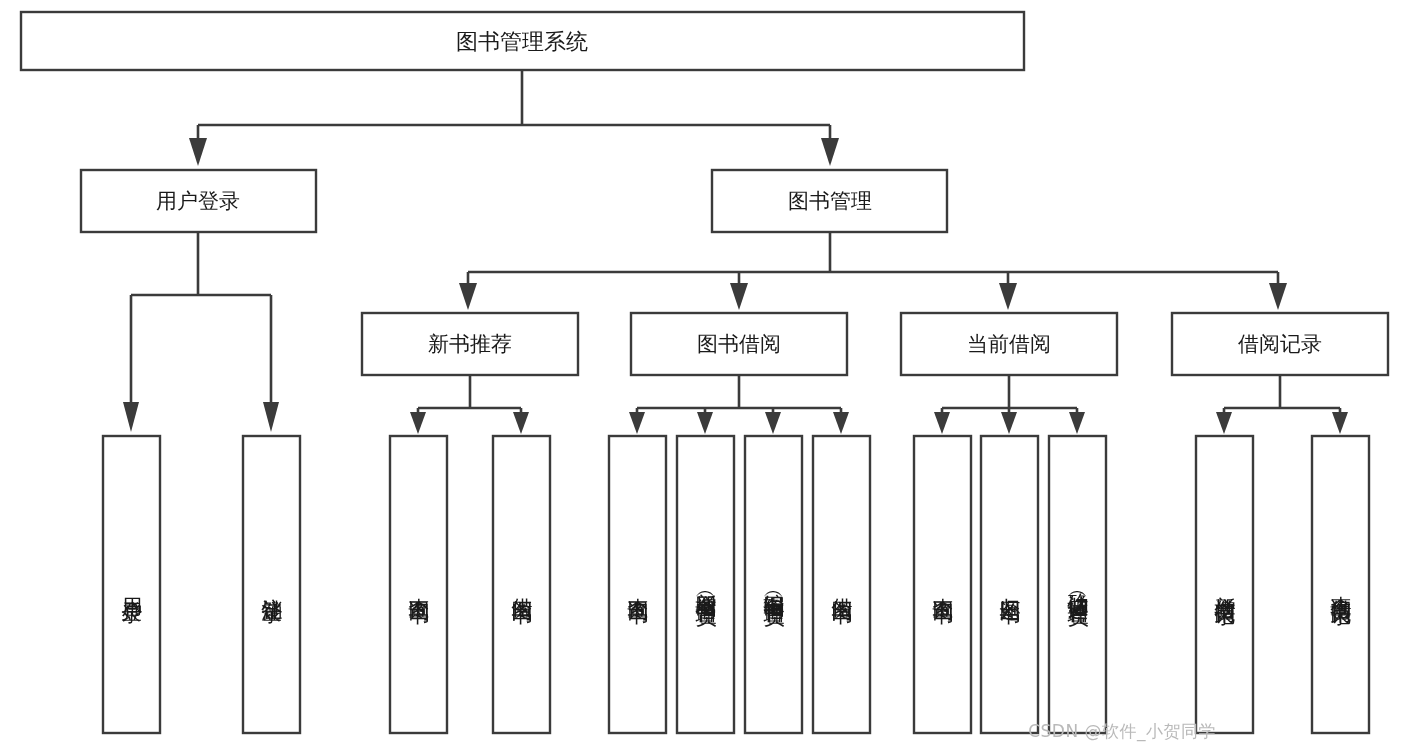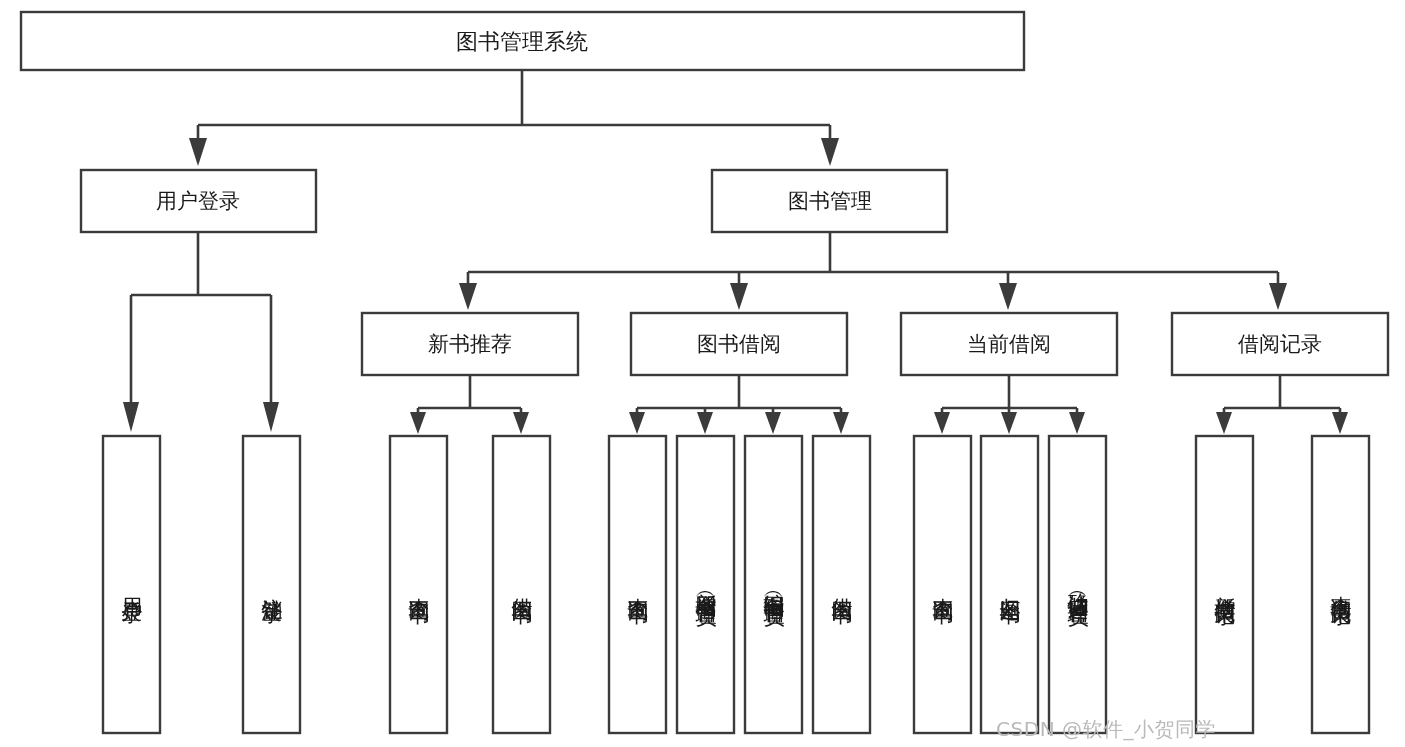--- a/index.html
+++ b/index.html
@@ -71,21 +71,21 @@
     letter-spacing: 2px;
     color: #1a1a1a;
     white-space: nowrap;
     pointer-events: none;
   }
   .watermark {
     position: absolute;
     right: 8px;
     bottom: 4px;
     font-family: "DejaVu Sans", "Liberation Sans", sans-serif;
-    font-size: 20px;
+    font-size: 17px;
     color: #b9b9b9;
     letter-spacing: 0.5px;
     user-select: none;
   }
 </style>
 </head>
 <body>
 
 <div id="diagram-root">
 

